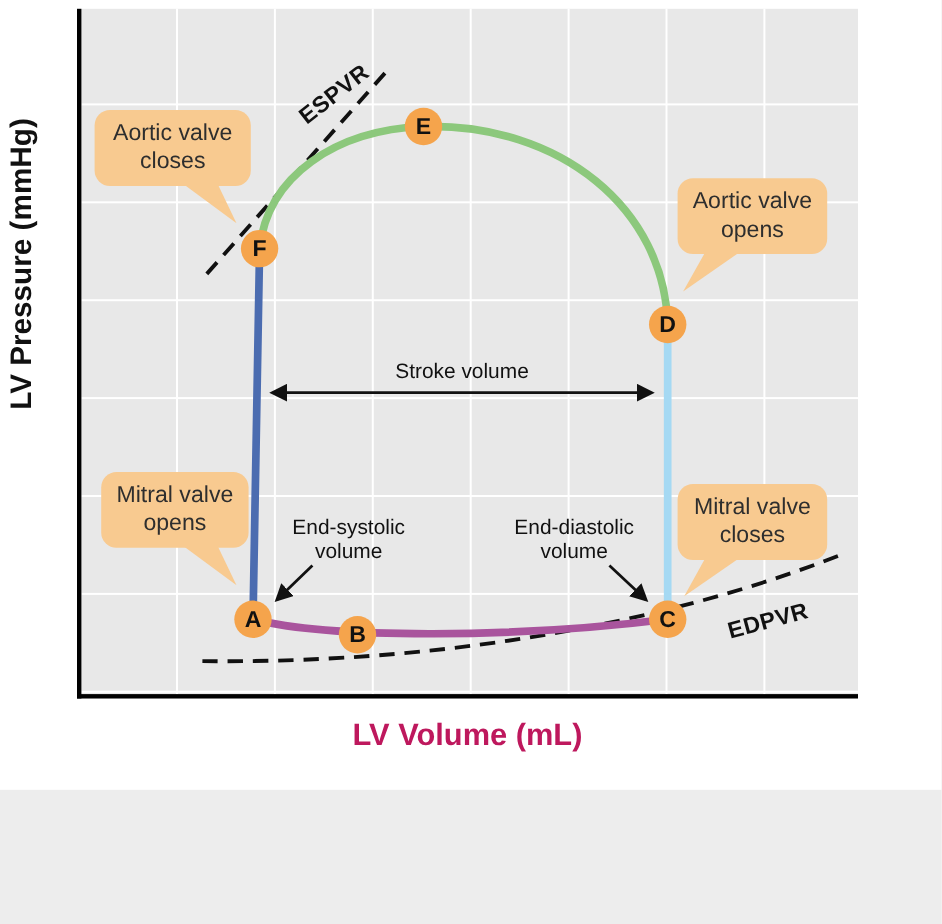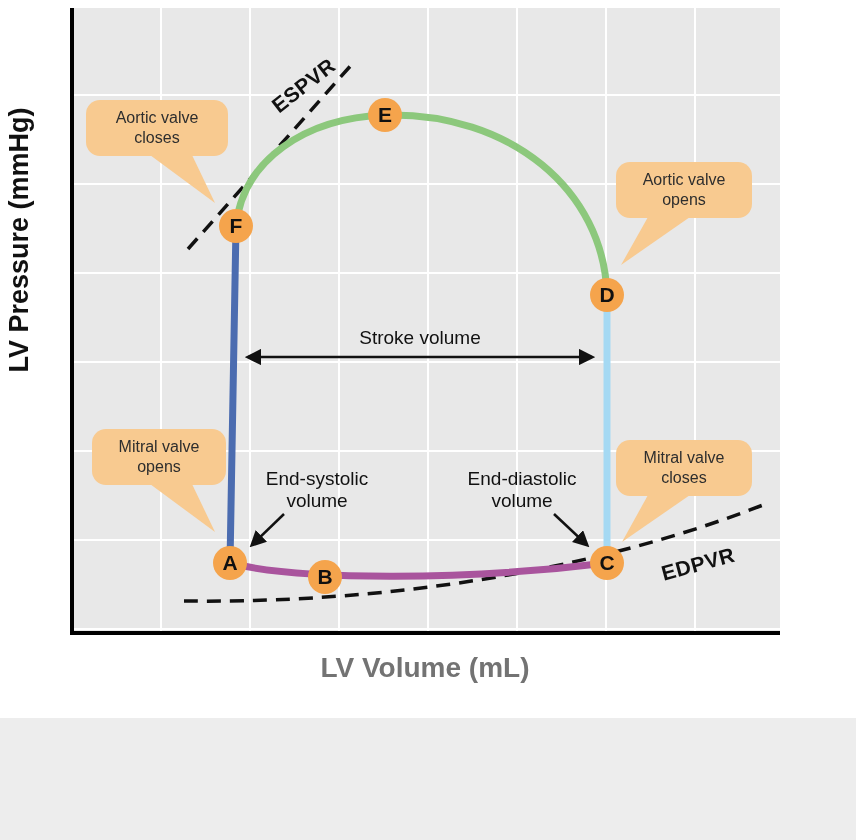--- a/index.html
+++ b/index.html
@@ -16,31 +16,31 @@
       linear-gradient(to right,#ffffff 0 2px,transparent 2px),
       linear-gradient(to bottom,#ffffff 0 2px,transparent 2px);
     background-size:89px 89px;
     background-position:-3px -3px;
     border-left:4px solid #000;
     border-bottom:4px solid #000;
   }
   svg.overlay{position:absolute;left:0;top:0;width:856px;height:716px;}
   .callout{
     position:absolute;background:#f8ca90;border-radius:14px;
-    padding:8px 6px;text-align:center;font-size:16px;line-height:1.25;
+    padding:8px 6px;text-align:center;font-size:21px;line-height:1.25;
     color:#2e2e2e;font-weight:500;
   }
   .y-label{
     position:absolute;left:-178px;top:222px;width:400px;height:36px;
     transform:rotate(-90deg);text-align:center;
     font-size:27px;font-weight:600;color:#111;
   }
   .x-label{
     position:absolute;left:70px;top:652px;width:710px;text-align:center;
-    font-size:28px;font-weight:600;color:#737373;
+    font-size:28px;font-weight:600;color:#be185d;
   }
   .legend{
     position:absolute;left:0;top:718px;width:856px;height:122px;
     background:#ededed;
   }
   svg text{font-family:"Liberation Sans", sans-serif;fill:#111;}
 </style>
 </head>
 <body>
 

